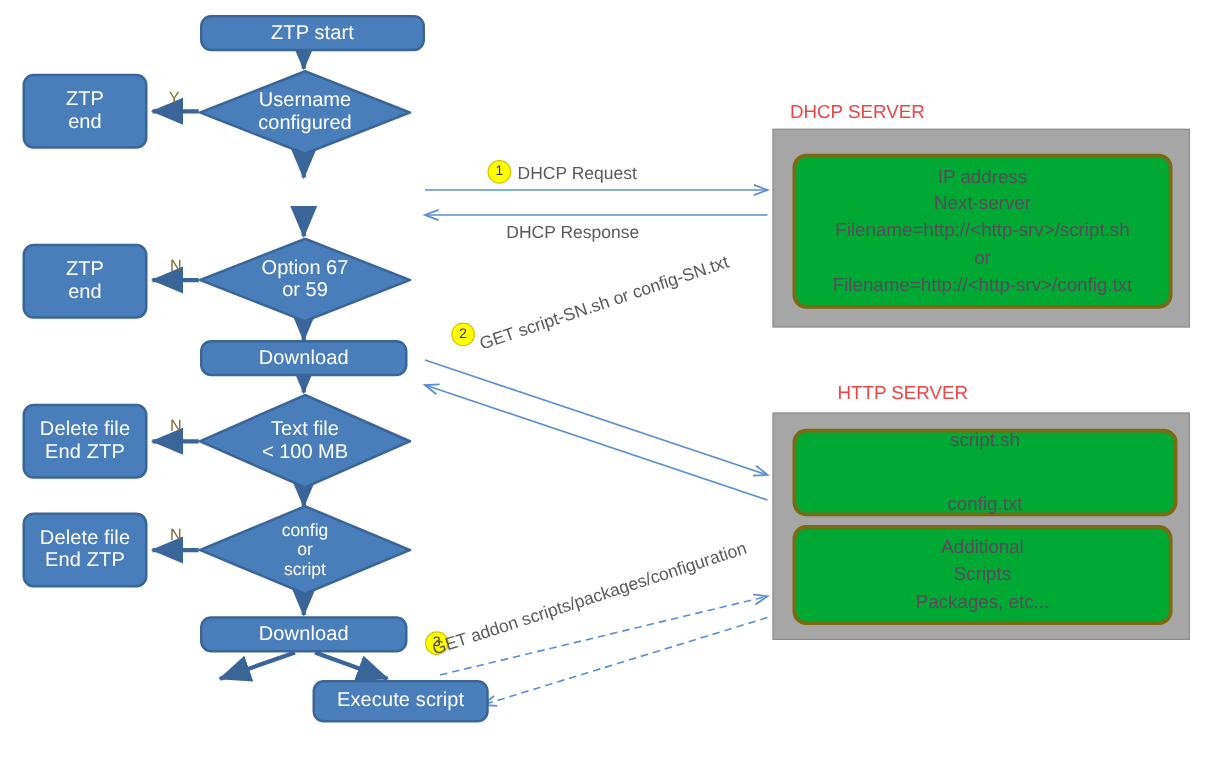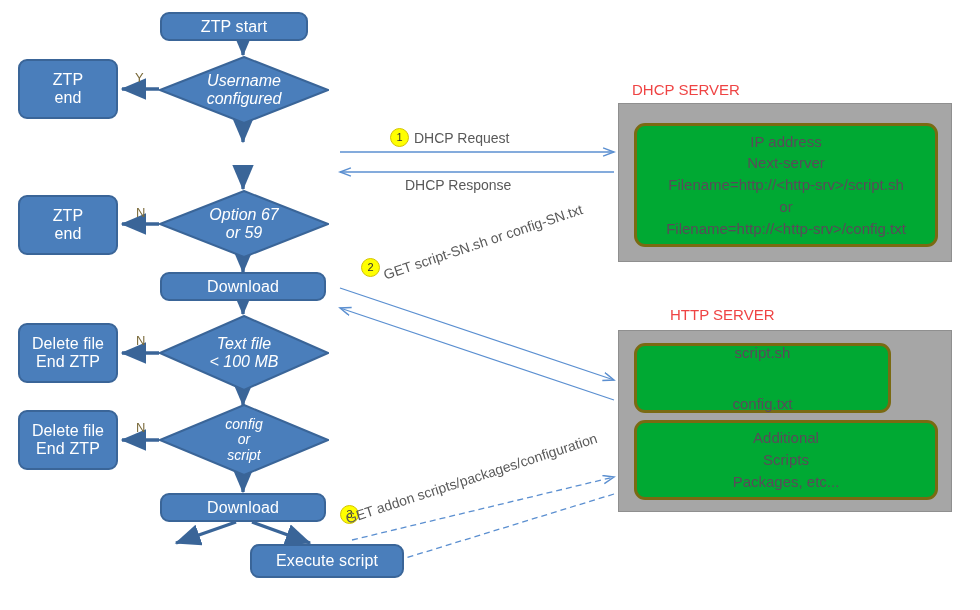--- a/index.html
+++ b/index.html
@@ -48,21 +48,20 @@
     inset: 0;
     display: flex;
     align-items: center;
     justify-content: center;
     text-align: center;
     color: #ffffff;
     font-size: 16px;
     line-height: 1.1;
     white-space: pre-line;
     pointer-events: none;
-    font-style: italic;
   }
 
   
   .branch-letter {
     position: absolute;
     color: #7a6a3a;
     font-size: 13px;
     line-height: 1;
   }
 
@@ -191,21 +190,21 @@
     </g>
 
     <g stroke="#5b8fd0" stroke-width="1.3" fill="none" stroke-dasharray="6 4">
 
       <line x1="352" y1="540" x2="614" y2="477" marker-end="url(#ah-thin-d)"></line>
 
       <line x1="614" y1="494" x2="386" y2="564" marker-end="url(#ah-thin-d)"></line>
     </g>
   </svg>
 
-  <div class="node" style="left:160px; top:12px; width:148px; height:29px;">ZTP start</div>
+  <div class="node" style="left:160px; top:12px; width:180px; height:29px;">ZTP start</div>
 
   <div class="diamond" style="left:159px; top:56px; width:170px; height:68px;">
     <svg class="shape" viewBox="0 0 170 68" preserveAspectRatio="none">
       <polygon points="85,1 169,34 85,67 1,34" fill="#4a7ebb" stroke="#3a6598" stroke-width="2"></polygon>
     </svg>
     <div class="label">Username
 configured</div>
   </div>
 
   <div class="node" style="left:18px; top:59px; width:100px; height:60px;">ZTP
@@ -244,21 +243,21 @@
 or
 script</div>
   </div>
 
   <div class="node" style="left:18px; top:410px; width:100px; height:60px;">Delete file
 End ZTP</div>
 
   <div class="node" style="left:160px; top:493px; width:166px; height:29px;">Download</div>
 
 
-  <div class="node" style="left:250px; top:544px; width:154px; height:34px;">Execute script</div>
+  <div class="node" style="left:250px; top:544px; width:141px; height:34px;">Execute script</div>
 
   <div class="branch-letter" style="left:135px; top:71px;">Y</div>
   <div class="branch-letter" style="left:136px; top:206px;">N</div>
   <div class="branch-letter" style="left:136px; top:334px;">N</div>
   <div class="branch-letter" style="left:136px; top:421px;">N</div>
 
   <div class="badge" style="left:390px; top:128px;">1</div>
   <div class="msg-label" style="left:414px; top:131px;">DHCP Request</div>
   <div class="msg-label" style="left:405px; top:178px;">DHCP Response</div>
 
@@ -272,21 +271,21 @@
   <div class="server-frame" style="left:618px; top:103px; width:334px; height:159px;">
     <div class="green-box" style="left:15px; top:19px; width:304px; height:124px;">IP address
 Next-server
 Filename=http://&lt;http-srv&gt;/script.sh
 or
 Filename=http://&lt;http-srv&gt;/config.txt</div>
   </div>
 
   <div class="server-title" style="left:632px; top:307px;margin-left:38px;">HTTP SERVER</div>
   <div class="server-frame" style="left:618px; top:330px; width:334px; height:182px;">
-    <div class="green-box" style="left:15px; top:12px; width:257px; height:70px; line-height:1.7;">script.sh
+    <div class="green-box" style="left:15px; top:12px; width:308px; height:70px; line-height:1.7;">script.sh
 
 config.txt</div>
     <div class="green-box" style="left:15px; top:89px; width:304px; height:80px; line-height:1.45;">Additional
 Scripts
 Packages, etc...</div>
   </div>
 
 </div>
 
 </body></html>

